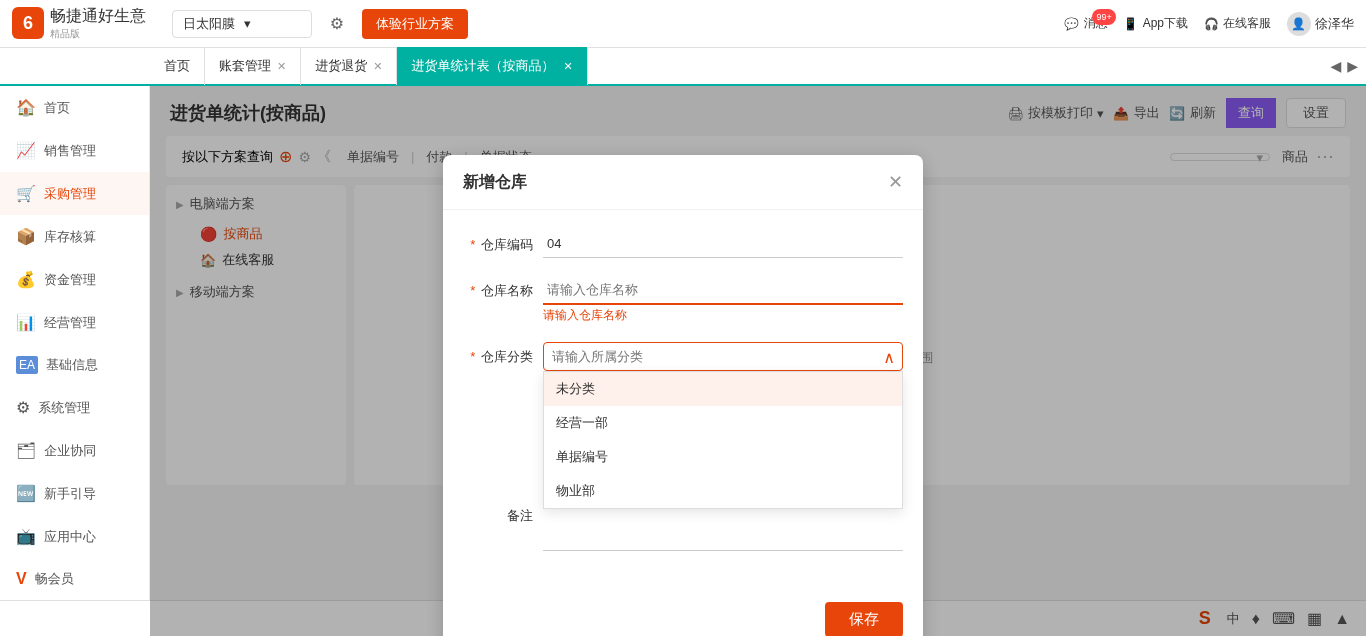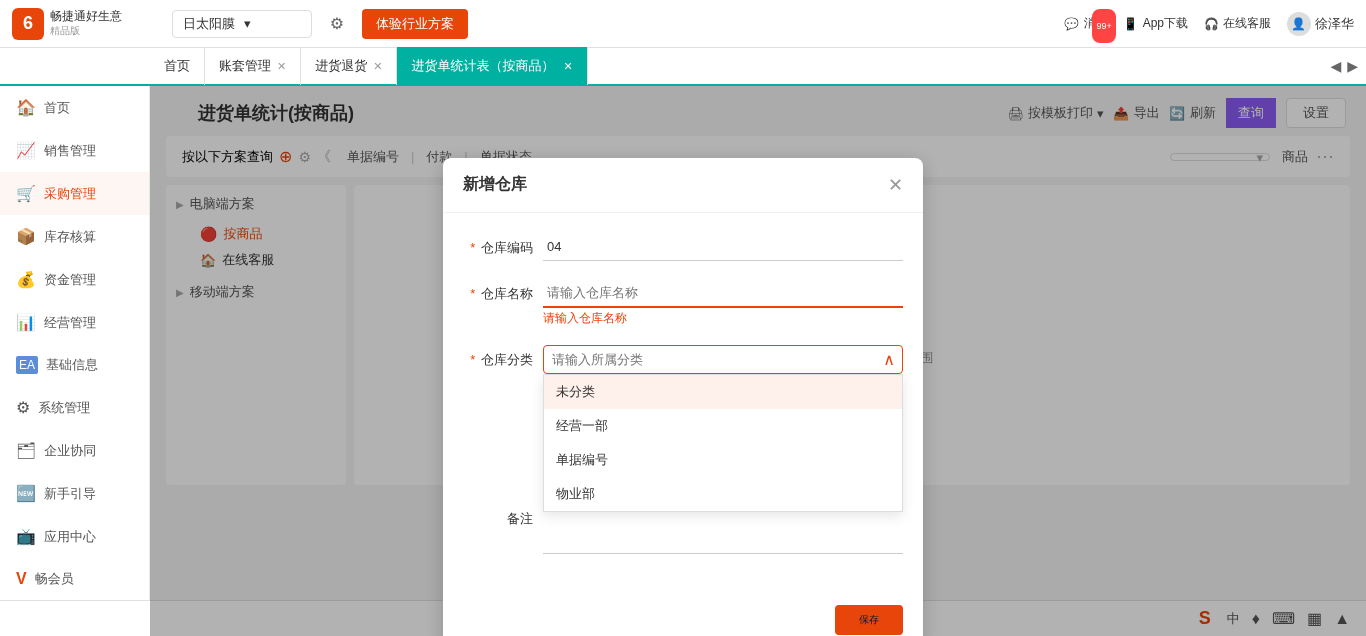--- a/index.html
+++ b/index.html
@@ -13,21 +13,21 @@
     }
     .logo-area {
       display: flex; align-items: center; gap: 6px;
       width: 150px; min-width: 150px;
     }
     .logo-icon {
       width: 32px; height: 32px; background: #e8450a; border-radius: 6px;
       display: flex; align-items: center; justify-content: center;
       color: #fff; font-size: 18px; font-weight: bold;
     }
-    .logo-text { font-size: 12px; color: #333; line-height: 1.3; }
+    .logo-text { font-size: 16px; color: #333; line-height: 1.3; }
     .logo-sub { font-size: 10px; color: #999; }
     .store-selector {
       display: flex; align-items: center; gap: 4px;
       border: 1px solid #ddd; border-radius: 4px; padding: 4px 10px;
       min-width: 140px; cursor: pointer; color: #333;
     }
     .store-selector span { flex: 1; }
     .header-gear {
       width: 30px; height: 30px; display: flex; align-items: center; justify-content: center;
       cursor: pointer; color: #666; font-size: 16px;
@@ -37,21 +37,21 @@
       padding: 6px 14px; cursor: pointer; font-size: 13px;
     }
     .header-right {
       margin-left: auto; display: flex; align-items: center; gap: 16px;
     }
     .header-icon-item {
       display: flex; align-items: center; gap: 4px; cursor: pointer; color: #333; font-size: 12px; position: relative;
     }
     .badge {
       background: #f44; color: #fff; font-size: 9px; border-radius: 8px;
-      padding: 12px 4px; position: absolute; top: -6px; right: -8px;
+      padding: 3px 4px; position: absolute; top: -6px; right: -8px;
     }
     .user-name { color: #333; font-size: 13px; }
 
     
     .nav-tabs {
       display: flex; align-items: center; background: #fff;
       border-bottom: 2px solid #00b0a0; height: 38px; padding-left: 150px;
     }
     .nav-tab {
       display: flex; align-items: center; padding: 0 14px; height: 38px;
@@ -88,21 +88,21 @@
     }
 
     
     .content { flex: 1; background: #f5f5f5; overflow: hidden; position: relative; }
 
     
     .page-header {
       display: flex; align-items: center; justify-content: space-between;
       padding: 12px 20px 8px; background: #f5f5f5;
     }
-    .page-title { font-size: 18px; font-weight: bold; color: #333; margin-left: 28px; }
+    .page-title { font-size: 18px; font-weight: bold; color: #333; }
     .page-actions { display: flex; align-items: center; gap: 10px; }
     .page-action-btn {
       display: flex; align-items: center; gap: 4px; cursor: pointer;
       color: #555; font-size: 13px;
     }
     .query-btn {
       background: #8b5cf6; color: #fff; border: none; border-radius: 0;
       padding: 6px 12px; cursor: pointer; font-size: 13px;
     }
     .set-btn {
@@ -167,22 +167,22 @@
     }
     .textarea-input {
       width: 100%; border: none; border-bottom: 1px solid #ccc;
       padding: 6px 4px; font-size: 13px; outline: none; resize: none; height: 50px;
     }
     .dialog-footer {
       display: flex; justify-content: flex-end; gap: 10px;
       padding: 10px 20px 16px;
     }
     .btn-save {
-      background: #e8450a; color: #0f172a; border: none; border-radius: 4px;
-      padding: 8px 24px; cursor: pointer; font-size: 10px;
+      background: #e8450a; color: #ffffff; border: none; border-radius: 4px;
+      padding: 8px 24px; cursor: pointer; font-size: 15px;
     }
 
     
     .dropdown-list {
       position: absolute; top: 100%; left: 0; right: 0;
       background: #fff; border: 1px solid #ddd; border-radius: 0;
       box-shadow: 0 4px 12px rgba(0,0,0,0.1); z-index: 200; overflow: hidden;
     }
     .dropdown-item {
       padding: 8px 12px; cursor: pointer; font-size: 13px; color: #333;

